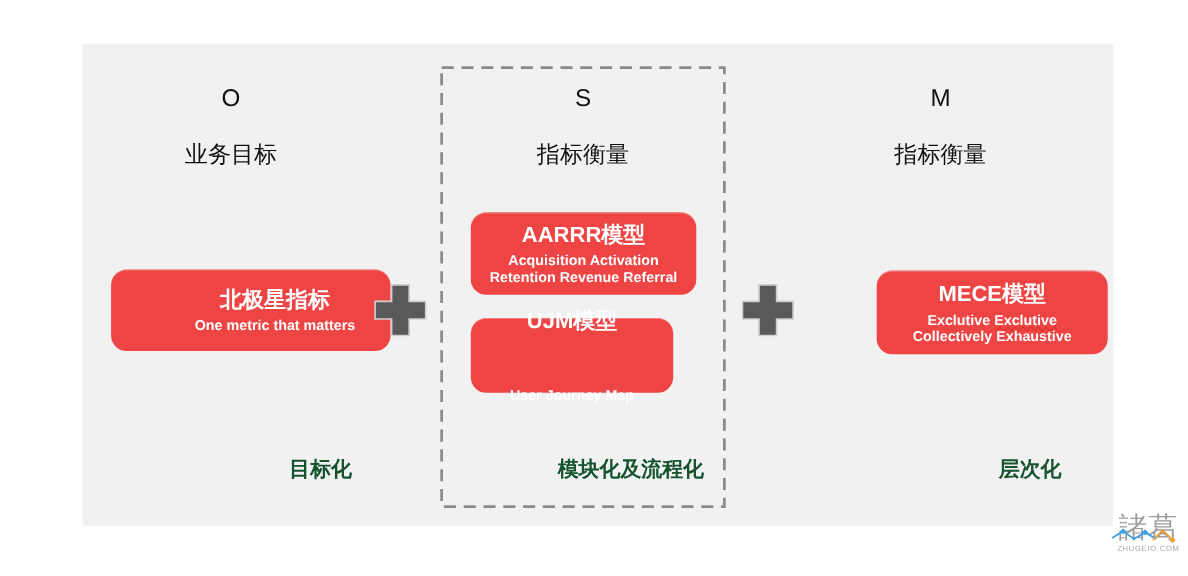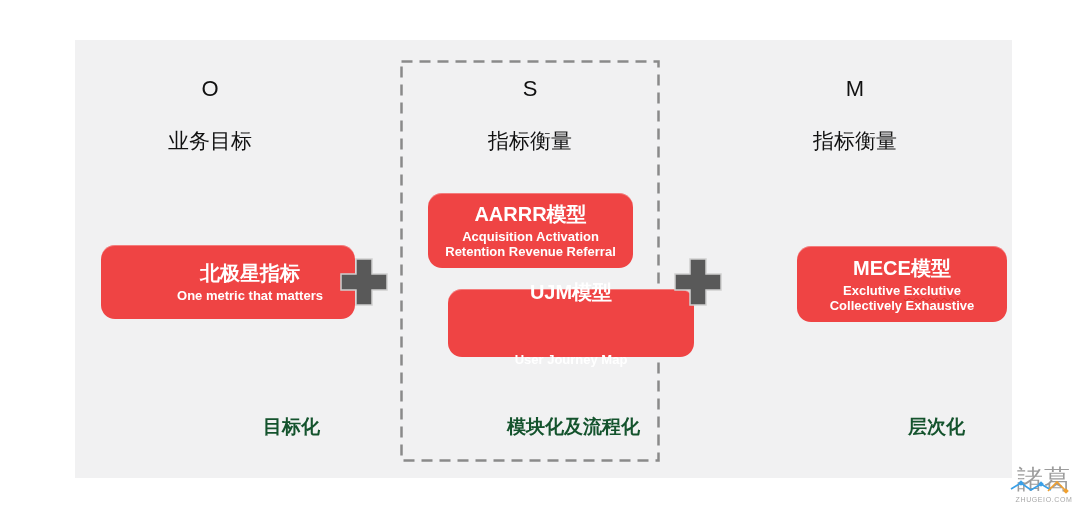--- a/index.html
+++ b/index.html
@@ -66,21 +66,21 @@
     line-height: 24px;
   }
   .bluebox .box-sub {
     font-size: 13px;
     font-weight: bold;
     line-height: 15px;
     margin-top: 3px;
   }
   .box-northstar { left: 101px; top: 245px; width: 210px; height: 74px; padding-left: 44px; }
   .box-aarrr     { left: 428px; top: 193px; width: 205px; height: 75px; }
-  .box-ujm       { left: 448px; top: 289px; width: 246px; height: 68px; gap: 45px; }
+  .box-ujm       { left: 428px; top: 289px; width: 184px; height: 68px; gap: 45px; }
   .box-mece      { left: 749px; top: 246px; width: 210px; height: 76px; margin-left: 48px; }
 
   .wavy {
     text-decoration-line: underline;
     text-decoration-style: wavy;
     text-decoration-color: #d93025;
     text-decoration-thickness: 1px;
     text-underline-offset: 2px;
   }
 

